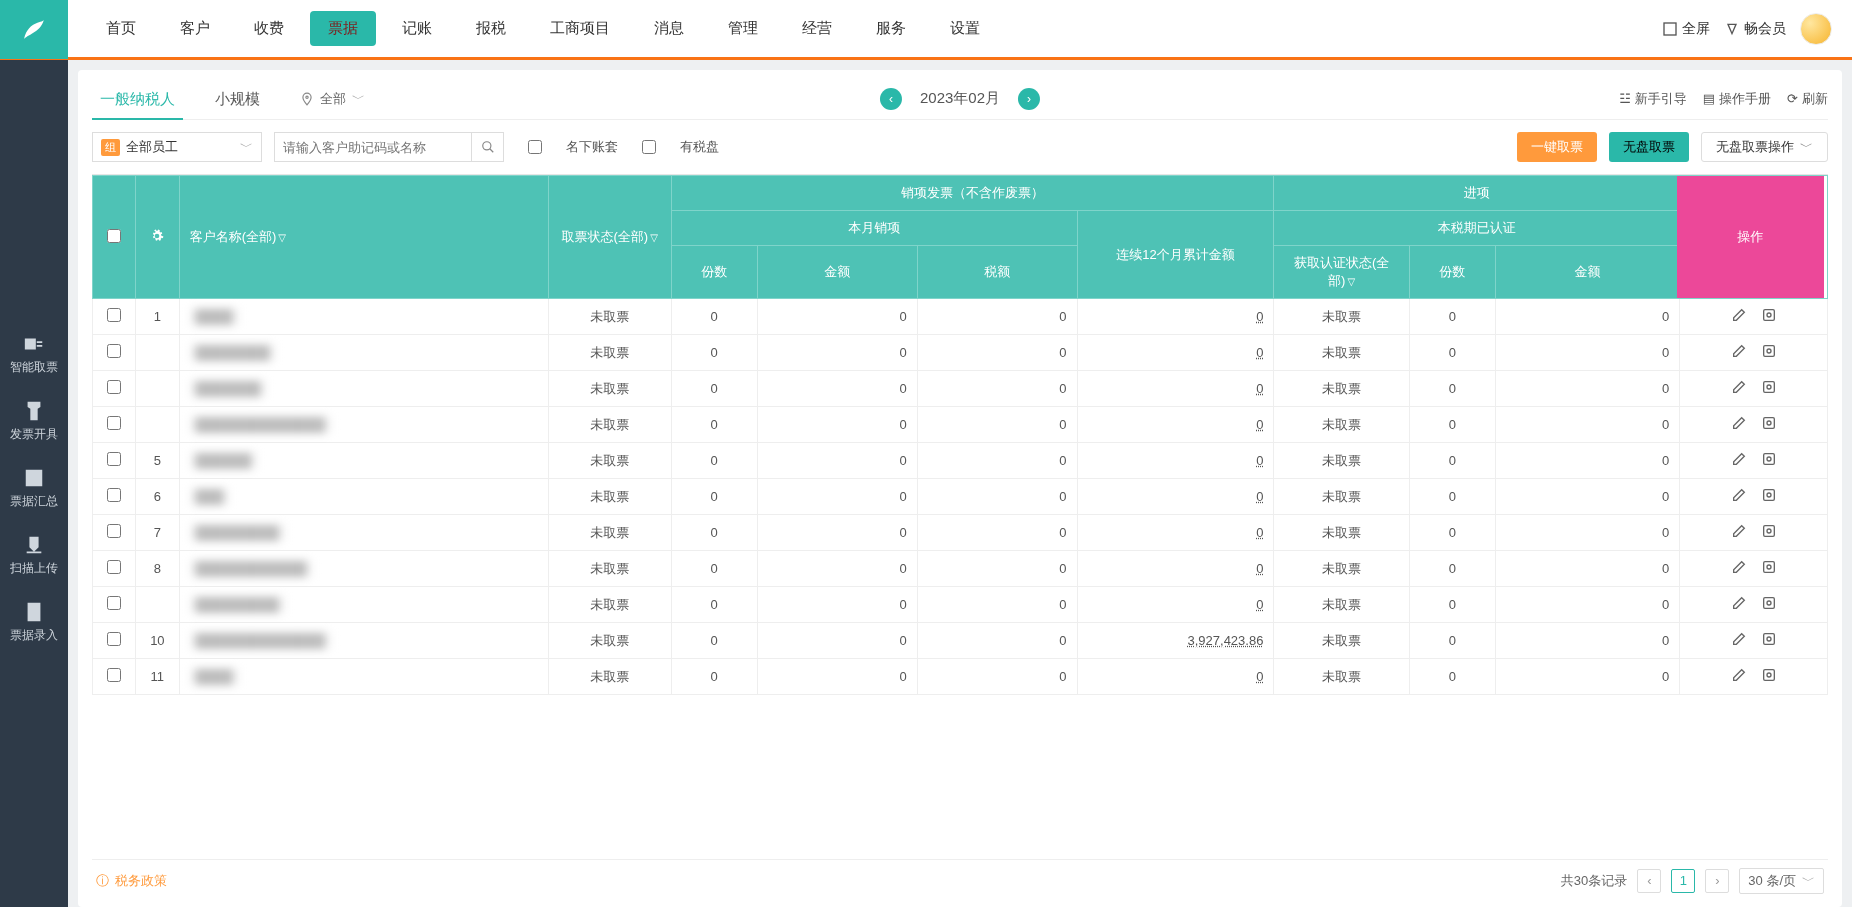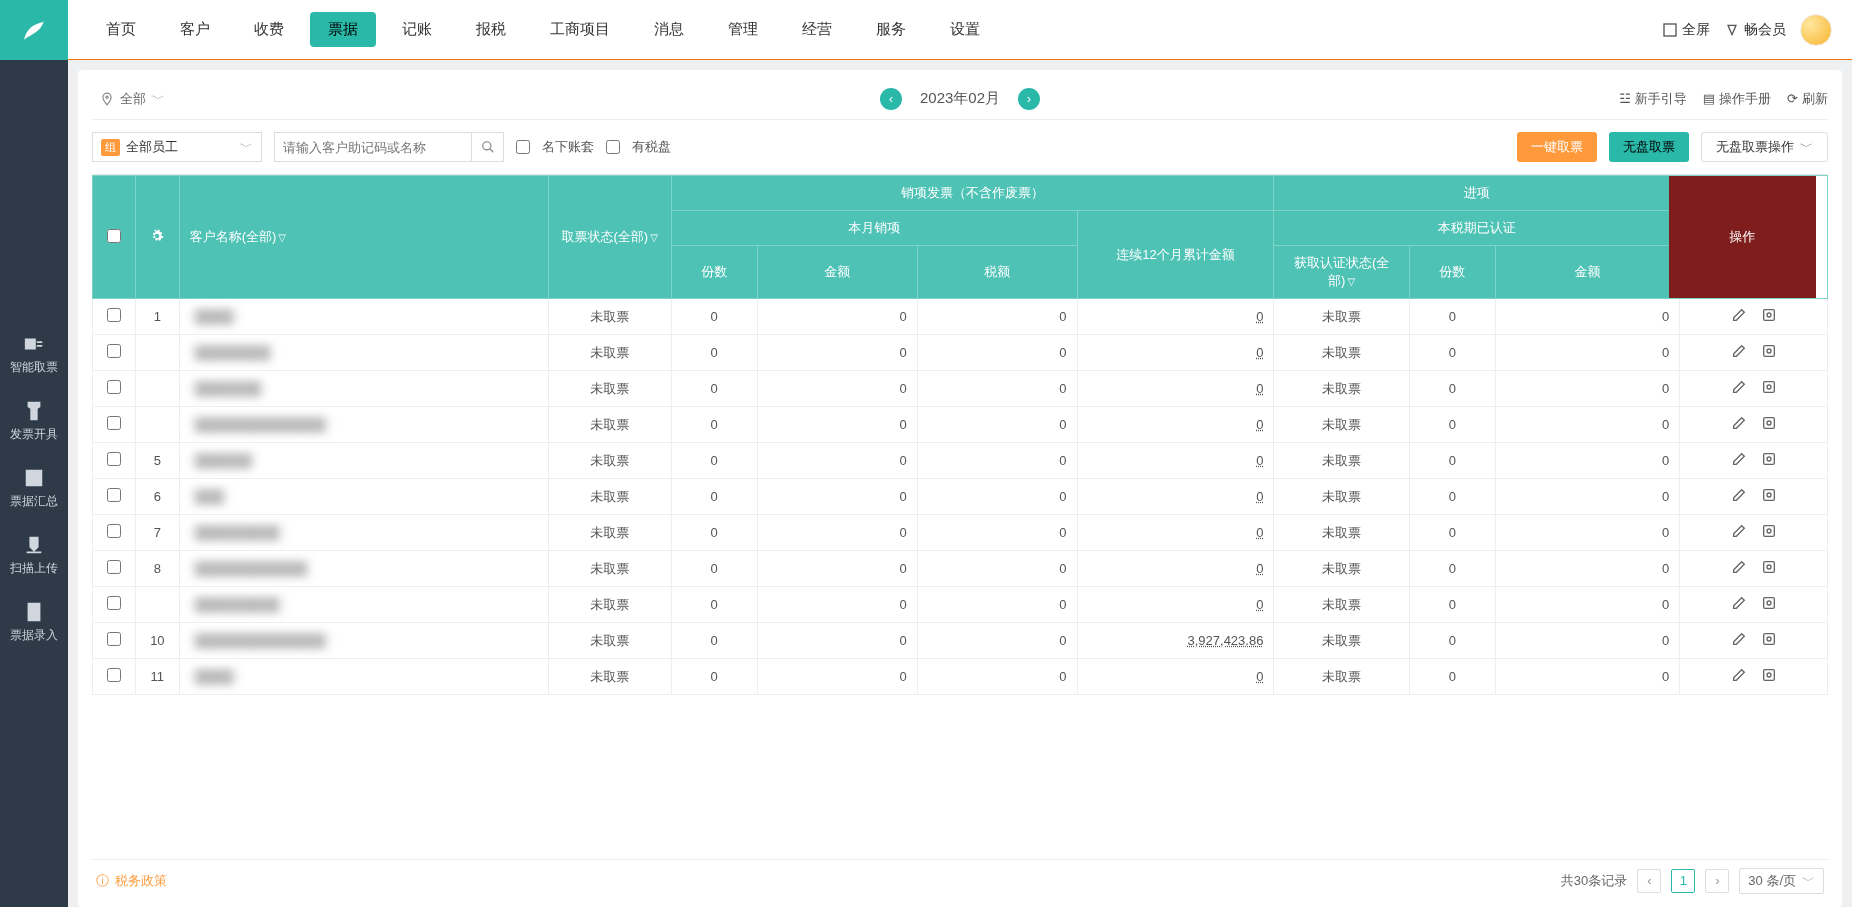--- a/index.html
+++ b/index.html
@@ -1,25 +1,25 @@
 <!DOCTYPE html>
 <html><head>
 <meta charset="utf-8">
 <style>
 * { box-sizing: border-box; margin: 0; padding: 0; }
 body { font-family: "Microsoft YaHei", Arial, sans-serif; font-size: 13px; color: #333; background: #fff; overflow: hidden; }
 .app { display: flex; flex-direction: column; height: 907px; width: 1852px; }
 
 
-.topnav { height: 60px; display: flex; align-items: center; border-bottom: 1px solid #f97316; padding: 0 20px 0 0; text-align: center; }
+.topnav { height: 60px; display: flex; align-items: center; border-bottom: 3px solid #f97316; padding: 0 20px 0 0; text-align: center; }
 .logo { width: 68px; height: 60px; background: #2ab8a9; display: flex; align-items: center; justify-content: center; }
 .logo svg { width: 30px; height: 30px; fill: #fff; }
 .nav-items { display: flex; align-items: center; gap: 8px; margin-left: 20px; }
 .nav-item { padding: 8px 18px; font-size: 15px; color: #333; cursor: pointer; border-radius: 4px; }
-.nav-item.active { background: #2ab8a9; color: #000000; }
+.nav-item.active { background: #2ab8a9; color: #7f1d1d; }
 .topnav-right { margin-left: auto; display: flex; align-items: center; gap: 14px; font-size: 14px; }
 .topnav-right .tr-item { display: flex; align-items: center; gap: 4px; cursor: pointer; }
 .avatar { width: 32px; height: 32px; border-radius: 50%; background: radial-gradient(circle at 30% 30%, #ffe7a0, #f7b42c); border: 1px solid #eee; }
 
 
 .body { flex: 1; display: flex; min-height: 0; }
 .sidebar { width: 68px; background: #2e3a48; color: #cfd6dd; display: flex; flex-direction: row; align-items: center; padding-top: 14px; }
 .side-item { width: 68px; text-align: center; padding: 10px 0 14px; cursor: pointer; font-size: 12px; }
 .side-item svg { width: 22px; height: 22px; fill: #cfd6dd; display: block; margin: 0 auto 4px; }
 .side-spacer { flex: 1; }
@@ -40,34 +40,34 @@
 .tabrow-right .link { display: flex; align-items: center; gap: 4px; cursor: pointer; }
 
 
 .filterrow { display: flex; align-items: center; gap: 12px; padding: 12px 0; }
 .sel { border: 1px solid #ddd; height: 30px; display: flex; align-items: center; padding: 0 8px; min-width: 170px; background: #fff; font-size: 13px; position: relative; }
 .sel .badge { background: #ff9a3c; color: #fff; font-size: 11px; padding: 1px 4px; border-radius: 2px; margin-right: 6px; }
 .sel .caret { margin-left: auto; color: #aaa; }
 .search { border: 1px solid #ddd; height: 30px; display: flex; align-items: center; width: 230px; }
 .search input { border: none; outline: none; flex: 1; padding: 0 8px; font-size: 13px; }
 .search .sbtn { width: 32px; height: 30px; border-left: 1px solid #ddd; display: flex; align-items: center; justify-content: center; color: #888; cursor: pointer; }
-.chk { display: flex; align-items: center; gap: 12px; color: #555; }
+.chk { display: flex; align-items: center; gap: 24px; color: #555; margin-left: 12px; }
 .chk input { width: 14px; height: 14px; }
 .filterrow .spacer { flex: 1; }
 .btn { height: 30px; padding: 0 14px; border-radius: 3px; font-size: 13px; display: flex; align-items: center; cursor: pointer; border: none; }
 .btn.orange { background: #ff9a3c; color: #fff; }
 .btn.teal { background: #2ab8a9; color: #000000; }
 .btn.outline { background: #fff; border: 1px solid #ddd; color: #333; gap: 6px; }
 
 
 .tablewrap { flex: 1; overflow: auto; border-top: 1px solid #e6e6e6; position: relative; }
 table { border-collapse: collapse; width: 100%; min-width: 1500px; }
 th, td { border: 1px solid #fff; font-size: 13px; }
 thead th { background: #4ec2b5; color: #fff; font-weight: normal; text-align: center; padding: 8px 6px; border: 1px solid #7fd4ca; }
-thead th.sticky-op { position: sticky; right: 12px; background: #7f1d1d; }
+thead th.sticky-op { position: sticky; right: 4px; background: #ec4899; }
 tbody td { border: 1px solid #eee; padding: 8px 10px; color: #555; background: #fff; }
 tbody td.sticky-op { position: sticky; right: 0; background: #fff; box-shadow: -2px 0 4px rgba(0,0,0,0.05); }
 td.num { text-align: right; }
 td.center { text-align: center; }
 .ul { text-decoration: underline dotted; cursor: pointer; }
 .row-chk { width: 14px; height: 14px; }
 .op-icons { display: flex; gap: 14px; justify-content: center; color: #666; }
 .op-icons span { cursor: pointer; }
 .filter-ico { font-size: 10px; margin-left: 2px; }
 
@@ -169,20 +169,24 @@
         <svg viewBox="0 0 24 24">
             <path d="M4 12a8 8 0 0 1 16 0v4h-3v-4a5 5 0 0 0-10 0v4H4v-4z"></path>
           </svg>
       </div>
     </div>
 
     <div class="main">
       <div class="card">
 
         <div class="tabrow">
+          <div id="tabs" style="display: flex;">
+              <div class="tab active">一般纳税人</div>
+              <div class="tab">小规模</div>
+            </div>
           <div class="region">
             <svg width="14" height="14" viewBox="0 0 24 24" fill="none" stroke="#888" stroke-width="2">
                 <path d="M12 2a7 7 0 0 1 7 7c0 5-7 13-7 13S5 14 5 9a7 7 0 0 1 7-7z"></path>
                 <circle cx="12" cy="9" r="2"></circle>
               </svg>
             <span>全部</span>
             <span style="color:#aaa">﹀</span>
           </div>
           <div class="date-nav">
             <div class="date-btn">‹</div>

